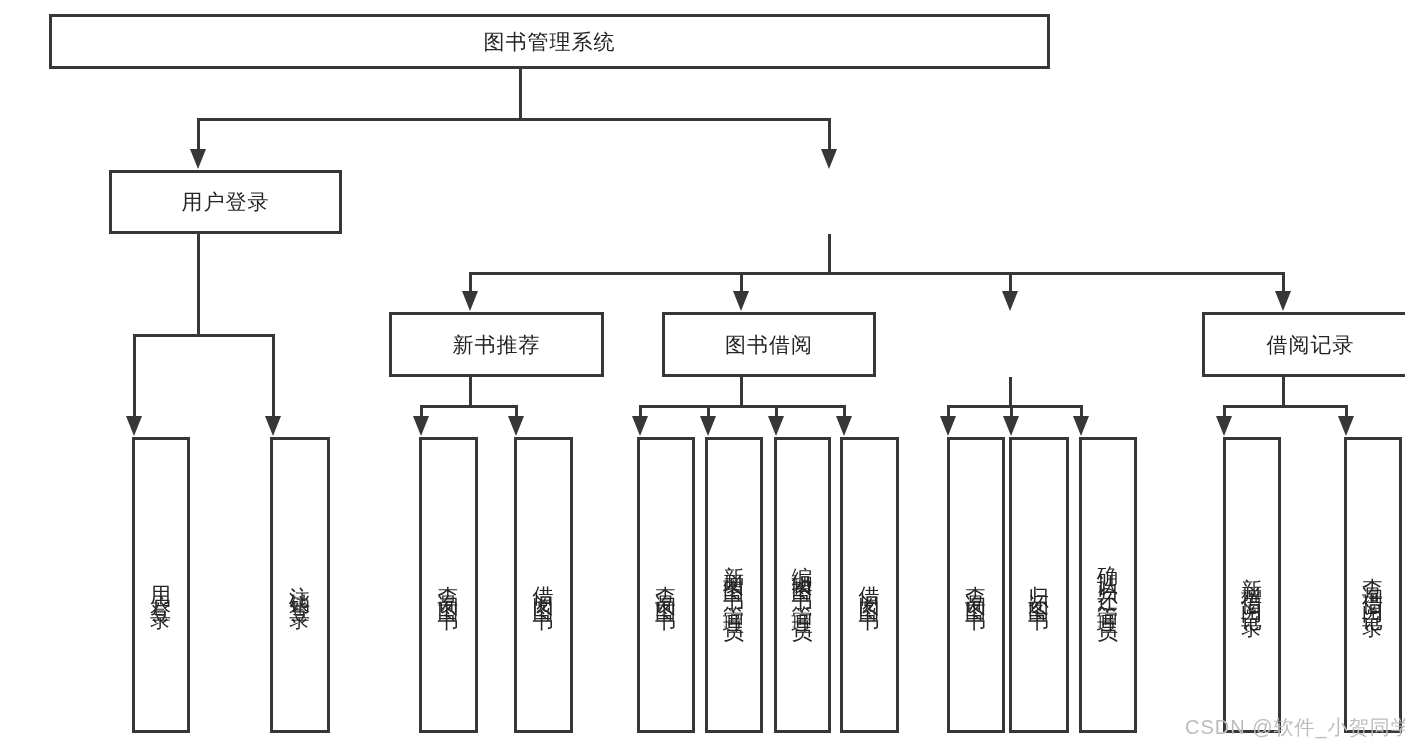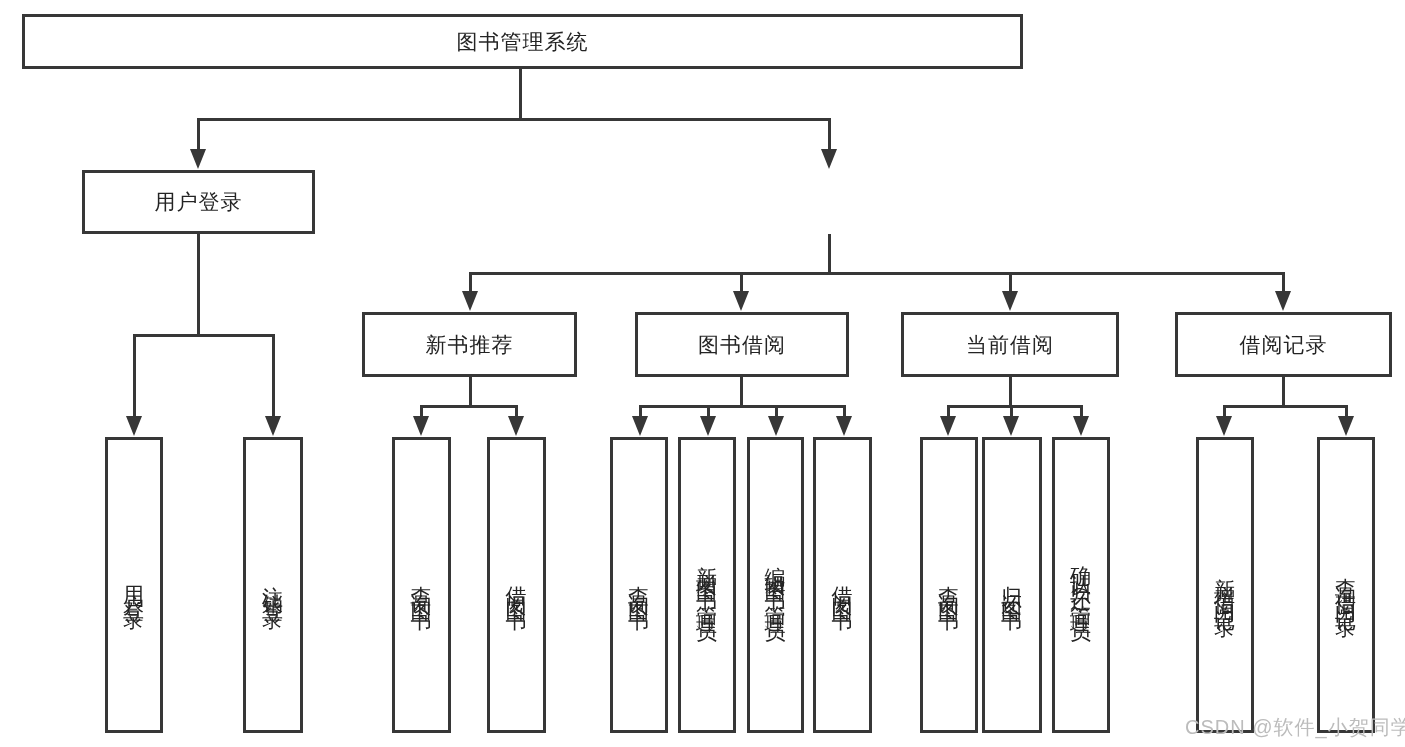--- a/index.html
+++ b/index.html
@@ -14,20 +14,21 @@
     position:absolute;
     box-sizing:border-box;
     border:3px solid #373737;
     background:#ffffff;
     display:flex;
     align-items:center;
     justify-content:center;
     color:#242424;
     font-size:21px;
     letter-spacing:1px;
+    margin-left:27px;
   }
   .box.vert span{
     writing-mode:vertical-rl;
     text-orientation:mixed;
     letter-spacing:8px;
     line-height:1;
     white-space:nowrap;
   }
   .hline,.vline{position:absolute;background:#373737;}
   .hline{height:3px;}
@@ -126,23 +127,20 @@
   <div class="box" style="left:82px;top:170px;width:233px;height:64px;">
     <span>用户登录</span>
   </div>
 
   <div class="box" style="left:635px;top:312px;width:214px;height:65px;">
     <span>图书借阅</span>
   </div>
   <div class="box" style="left:362px;top:312px;width:215px;height:65px;">
     <span>新书推荐</span>
   </div>
-  <div class="box" style="left:901px;top:312px;width:218px;height:65px;">
-    <span>当前借阅</span>
-  </div>
   <div class="box" style="left:1175px;top:312px;width:217px;height:65px;">
     <span>借阅记录</span>
   </div>
 
   <div class="box vert" style="left:105px;top:437px;width:58px;height:296px;">
     <span>用户登录</span>
   </div>
   <div class="box vert" style="left:243px;top:437px;width:60px;height:296px;">
     <span>注销登录</span>
   </div>

